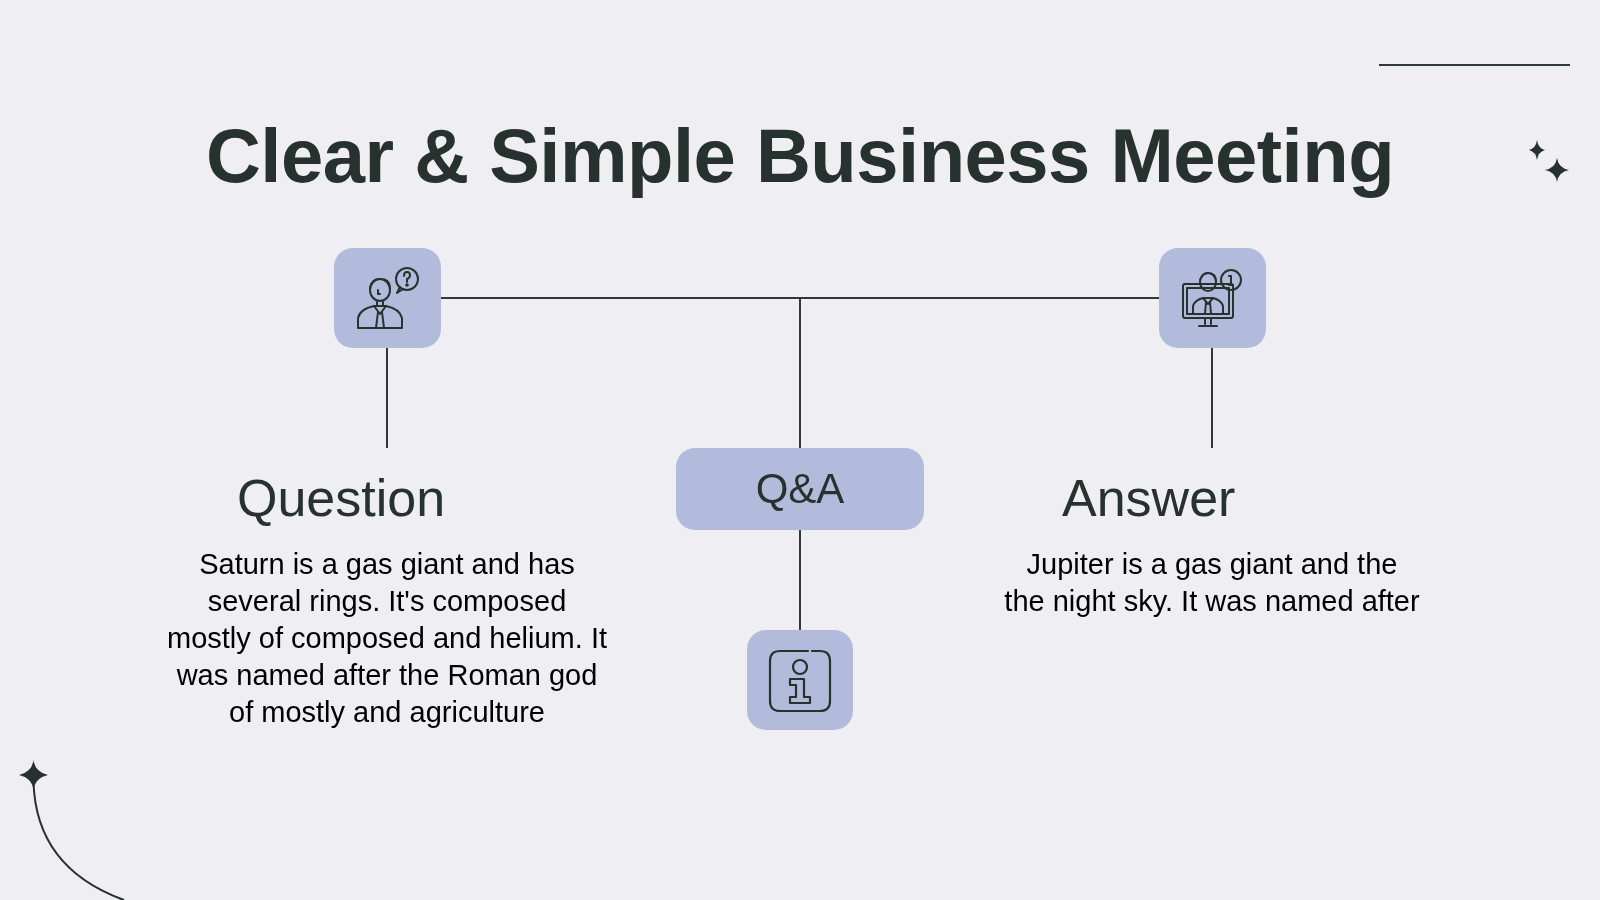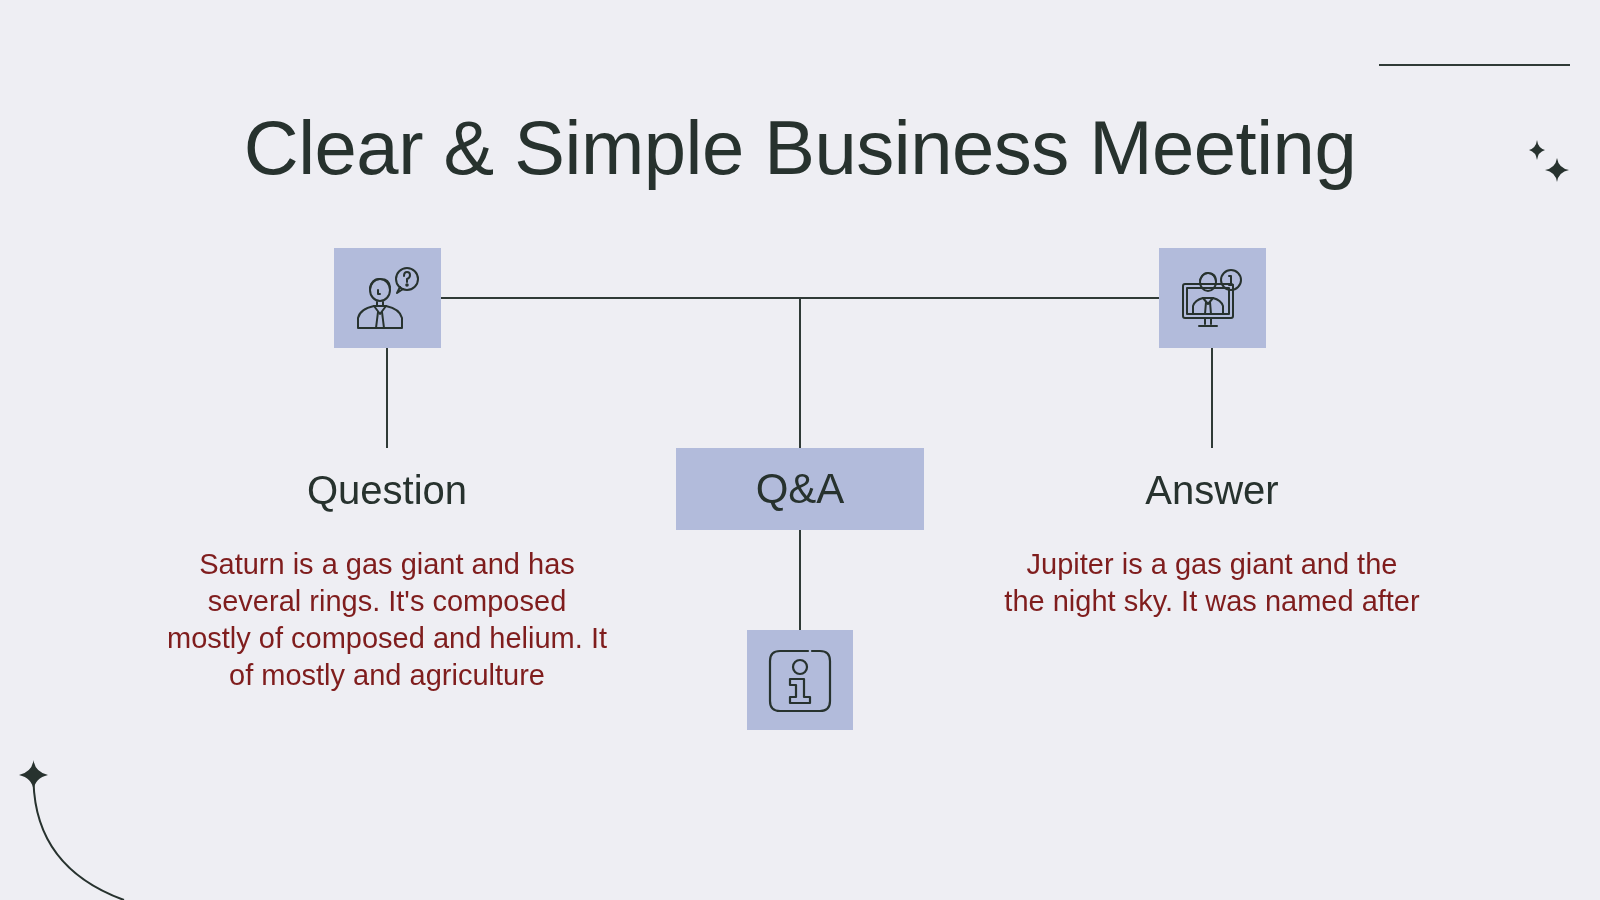--- a/index.html
+++ b/index.html
@@ -4,28 +4,28 @@
   <style>
     html, body { margin:0; padding:0; }
     body {
       width:1600px; height:900px; overflow:hidden; position:relative;
       background:#eeeef3;
       font-family:"Liberation Sans", sans-serif;
       color:#27322e;
     }
     .abs { position:absolute; }
     .title {
-      left:0; width:1600px; top:104px; text-align:center;
-      font-size:76px; font-weight:normal; letter-spacing:-0.5px; color:#27322e;
+      left:0; width:1600px; top:112px; text-align:center;
+      font-size:76px; font-weight:bold; letter-spacing:-0.5px; color:#27322e;
     }
-    .box { background:#b2bbdb; }
+    .box { background:#b2bbdb;border-radius:19px; }
     .line { background:#2f3a36; }
-    .heading { font-size:40px; text-align:center; color:#27322e; }
+    .heading { font-size:52px; color:#27322e; }
     .body-text {
-      font-size:29px; line-height:37px; text-align:center; color:#7f1d1d;
+      font-size:29px; line-height:37px; text-align:center; color:#000000;
     }
     svg { display:block; }
   </style>
 </head>
 <body>
 
 <div class="abs line" style="left:1379px; top:64px; width:191px; height:2px;"></div>
 
 <div class="abs" style="left:1525px; top:140px;">
   <svg width="50" height="50" viewBox="0 0 50 50">
@@ -101,20 +101,21 @@
       <path d="M22 30 L36 30 L36 48 L42 48 L42 54 L22 54 L22 48 L28 48 L28 36 L22 36 Z"></path>
     </svg>
   </div>
 </div>
 
 <div class="abs heading" style="left:237px; top:468px; width:300px;">Question</div>
 <div class="abs body-text" style="left:137px; top:546px; width:500px;">
   <div>Saturn is a gas giant and has</div>
   <div>several rings. It's composed</div>
   <div>mostly of composed and helium. It</div>
+  <div>was named after the Roman god</div>
   <div>of mostly and agriculture</div>
 </div>
 
 <div class="abs heading" style="left:1062px; top:468px; width:300px;">Answer</div>
 <div class="abs body-text" style="left:942px; top:546px; width:540px;">
   <div>Jupiter is a gas giant and the</div>
   <div>the night sky. It was named after</div>
 </div>
 
 </body></html>

